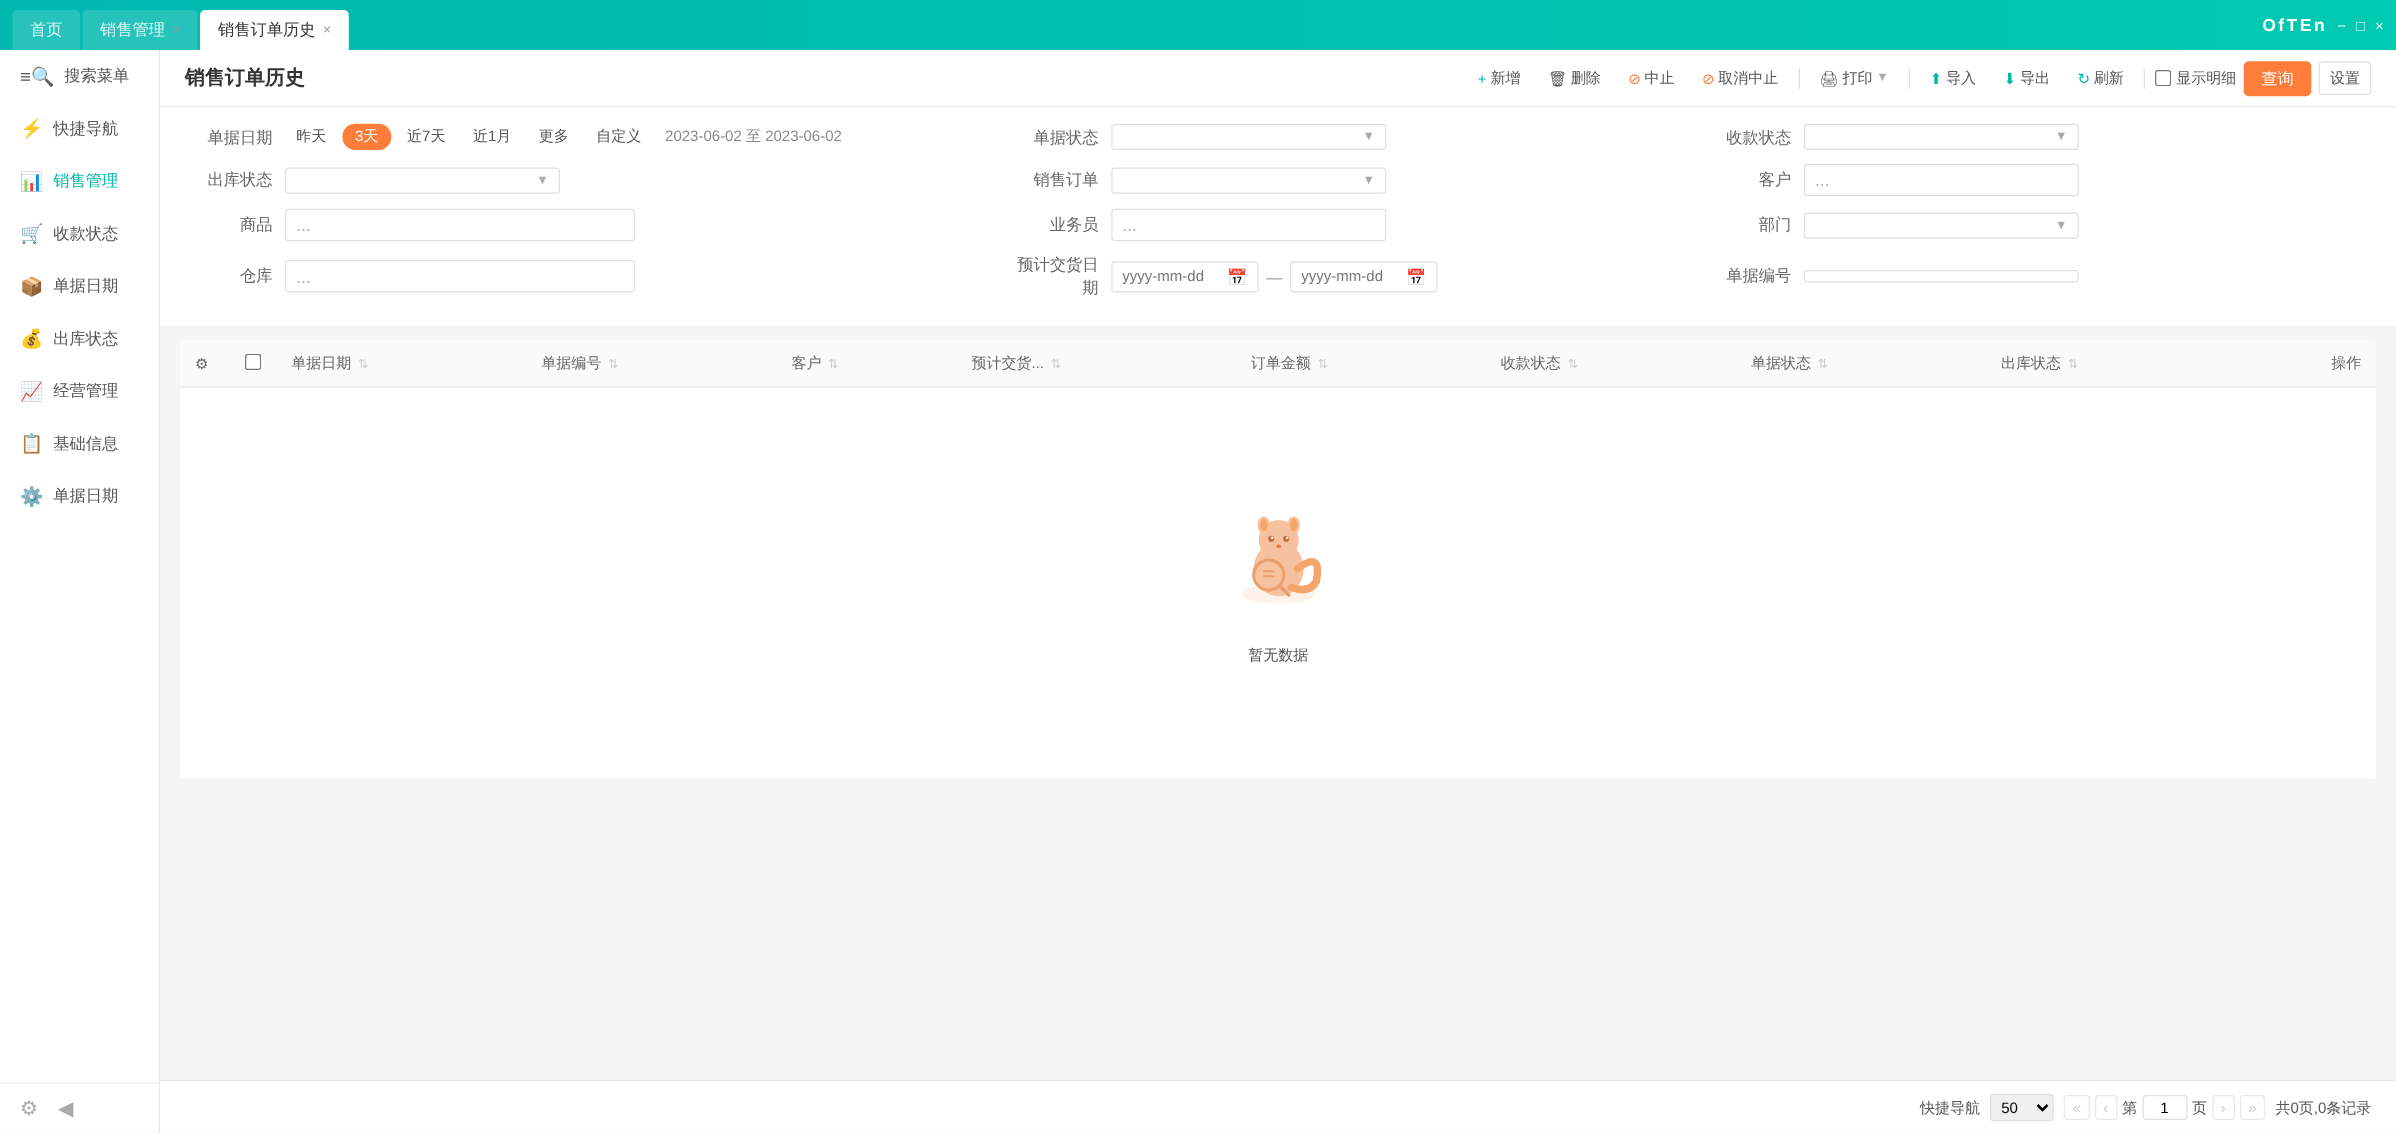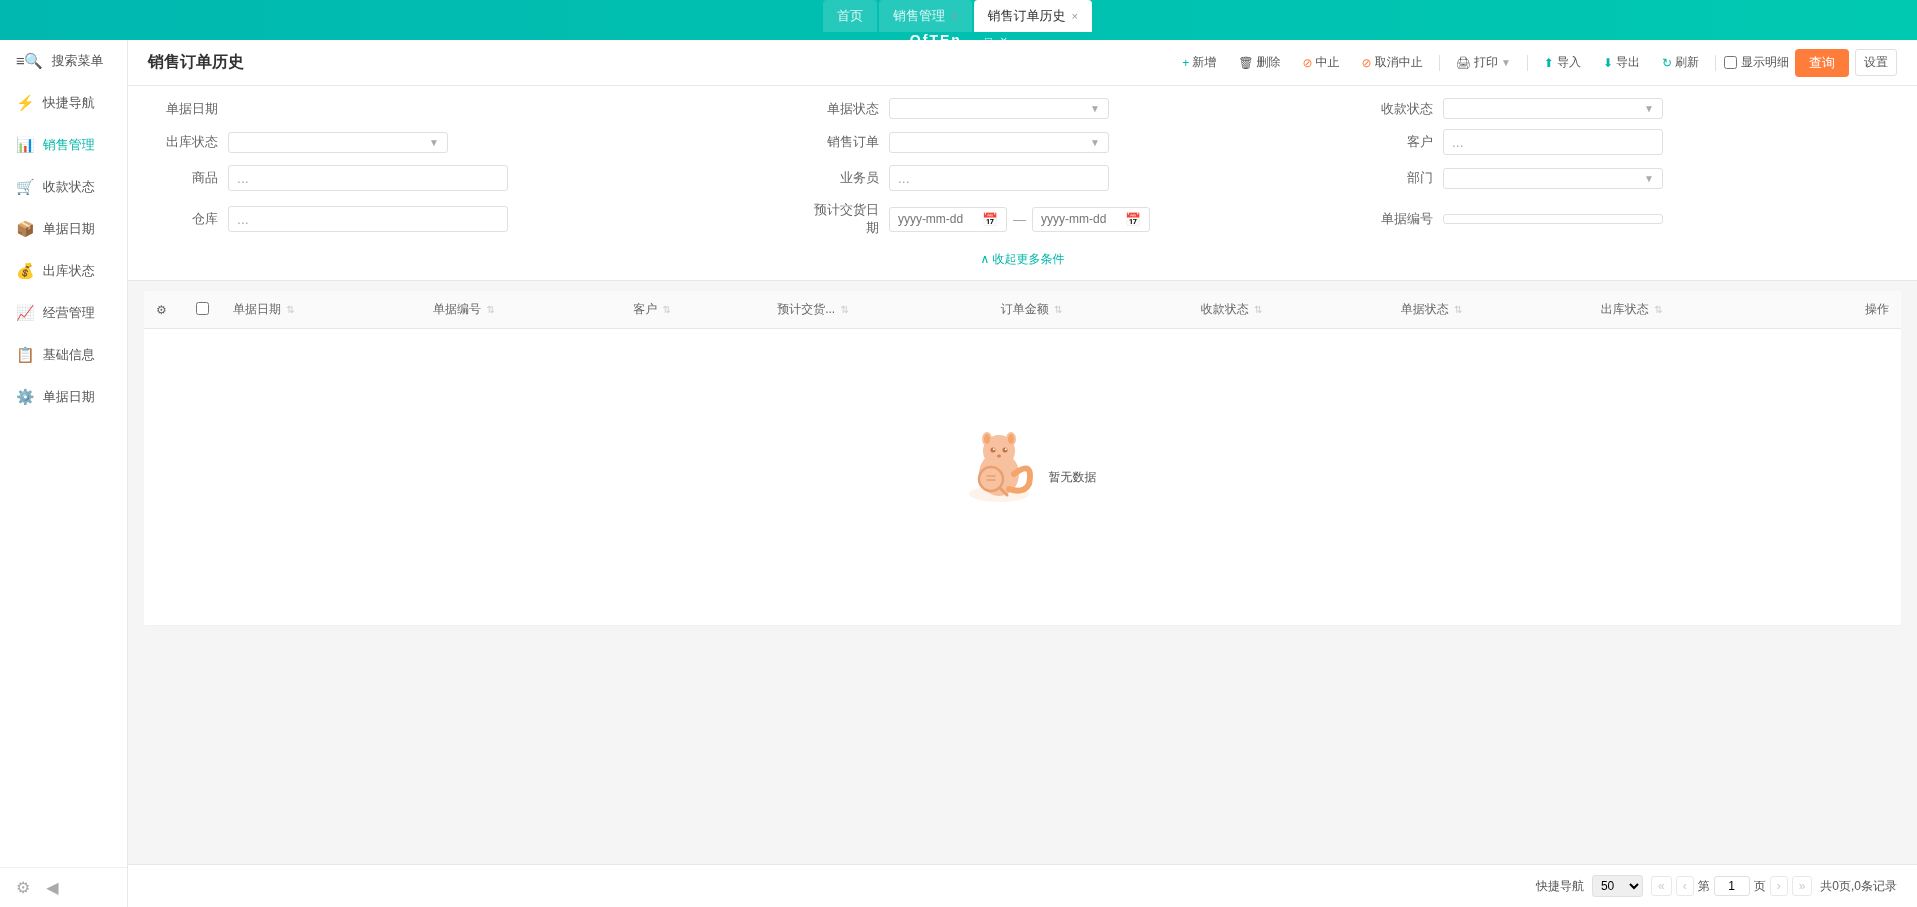--- a/index.html
+++ b/index.html
@@ -1,19 +1,19 @@
 <!DOCTYPE html>
 <html><head>
   <meta charset="utf-8">
   <style>
     * { box-sizing: border-box; margin: 0; padding: 0; }
     body { font-family: 'Microsoft YaHei', Arial, sans-serif; font-size: 13px; background: #f5f5f5; color: #333; display: flex; flex-direction: column; height: 907px; overflow: hidden; }
 
     
-    .top-bar { height: 40px; background: linear-gradient(to right, #00b8b0, #00c9b1); display: flex; align-items: center; justify-content: space-between; padding: 0 10px; flex-shrink: 0; flex-direction: column; }
+    .top-bar { height: 40px; background: linear-gradient(to right, #00b8b0, #00c9b1); display: flex; align-items: center; justify-content: space-between; padding: 0 10px; flex-shrink: 0; }
     .tabs { display: flex; align-items: flex-end; height: 100%; }
     .tab { height: 32px; padding: 0 14px; display: flex; align-items: center; cursor: pointer; font-size: 13px; color: rgba(255,255,255,0.85); background: rgba(255,255,255,0.15); border-radius: 4px 4px 0 0; margin-right: 2px; gap: 6px; }
     .tab.active { background: #fff; color: #333; border-radius: 4px 4px 0 0; }
     .tab .close-icon { font-size: 11px; color: #999; cursor: pointer; }
     .top-bar-right { display: flex; align-items: flex-end; gap: 8px; }
     .top-bar-right span { color: rgba(255,255,255,0.85); font-size: 12px; cursor: pointer; }
     .top-bar-right .brand { font-weight: bold; color: #fff; font-size: 14px; letter-spacing: 2px; }
 
     
     .main-layout { display: flex; flex: 1; overflow: hidden; }
@@ -63,21 +63,21 @@
     .table-section { flex: 1; overflow: auto; padding: 10px 16px; background: #f5f5f5; }
     .data-table { width: 100%; background: #fff; border-collapse: collapse; border-radius: 4px; overflow: hidden; }
     .data-table thead tr { background: #fafafa; border-bottom: 1px solid #e8e8e8; }
     .data-table th { padding: 10px 12px; font-size: 12px; color: #666; font-weight: normal; text-align: left; border-bottom: 1px solid #e8e8e8; white-space: nowrap; }
     .data-table th .sort-icon { color: #ccc; font-size: 10px; margin-left: 2px; }
     .data-table td { padding: 10px 12px; font-size: 12px; color: #555; border-bottom: 1px solid #f0f0f0; }
     .th-settings { width: 40px; text-align: center; }
     .th-check { width: 36px; text-align: center; }
 
     
-    .empty-state { display: flex; flex-direction: row; align-items: center; justify-content: center; padding: 80px 0; }
+    .empty-state { display: flex; flex-direction: column; align-items: center; justify-content: center; padding: 80px 0; }
     .empty-icon { width: 100px; height: 100px; position: relative; margin-bottom: 16px; }
     .empty-icon svg { width: 100px; height: 100px; }
 
     
     .pagination-bar { background: #fff; padding: 10px 20px; display: flex; align-items: center; justify-content: flex-end; gap: 8px; border-top: 1px solid #e8e8e8; flex-shrink: 0; font-size: 12px; color: #555; }
     .pagination-bar select { border: 1px solid #e0e0e0; border-radius: 3px; padding: 2px 4px; font-size: 12px; }
     .pagination-bar .page-nav { display: flex; align-items: center; gap: 4px; }
     .page-btn { padding: 2px 6px; cursor: pointer; color: #555; border: 1px solid #e0e0e0; border-radius: 3px; background: #fff; font-size: 12px; }
     .page-btn.disabled { color: #ccc; cursor: default; border-color: #e8e8e8; }
     .page-input { width: 36px; border: 1px solid #e0e0e0; border-radius: 3px; text-align: center; padding: 2px 4px; font-size: 12px; }
@@ -208,20 +208,31 @@
           <span>设置</span>
         </button>
       </div>
     </div>
 
     <div class="filter-section">
 
       <div class="filter-row">
         <div class="filter-col" style="flex:1.2;">
           <span class="filter-label">单据日期</span>
+          <div class="filter-value">
+            <div class="date-btns">
+              <span class="date-btn">昨天</span>
+              <span class="date-btn active">3天</span>
+              <span class="date-btn">近7天</span>
+              <span class="date-btn">近1月</span>
+              <span class="date-btn">更多</span>
+              <span class="date-btn">自定义</span>
+            </div>
+            <span class="date-range">2023-06-02 至 2023-06-02</span>
+          </div>
         </div>
         <div class="filter-col">
           <span class="filter-label">单据状态</span>
           <div class="filter-select filter-select-wide">
             <span style="color:#aaa;"></span>
             <span class="arrow">▼</span>
           </div>
         </div>
         <div class="filter-col">
           <span class="filter-label">收款状态</span>
@@ -296,24 +307,20 @@
             <span class="cal-icon">📅</span>
           </div>
         </div>
         <div class="filter-col">
           <span class="filter-label">单据编号</span>
           <div class="filter-input-wrap" style="min-width:220px;">
           </div>
         </div>
       </div>
 
-      <div class="collapse-bar">
-        <span>∧</span>
-        <span>收起更多条件</span>
-      </div>
     </div>
 
     <div class="table-section">
       <table class="data-table">
         <thead>
           <tr>
             <th class="th-settings">
               <span>⚙</span>
             </th>
             <th class="th-check">

